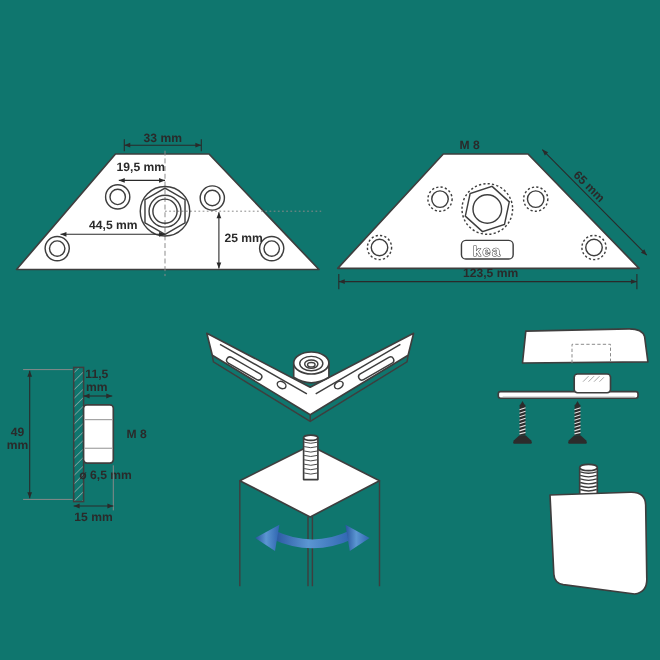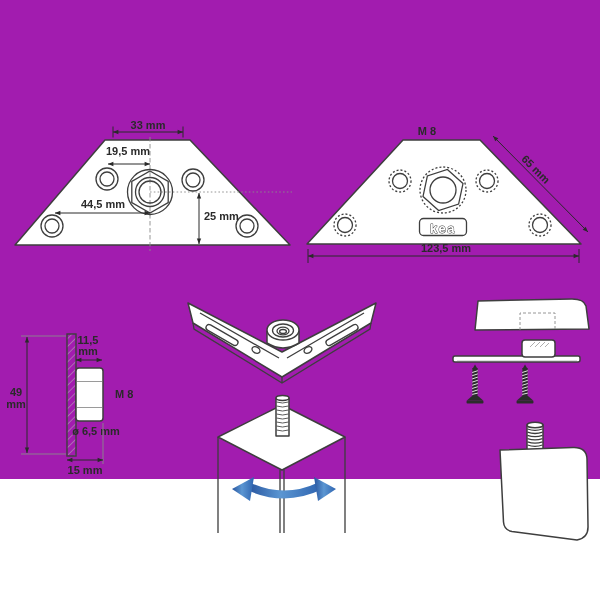--- a/index.html
+++ b/index.html
@@ -1,17 +1,17 @@
 <!DOCTYPE html>
 <html><head>
 <meta charset="utf-8">
 <style>
   html,body{margin:0;padding:0}
   body{width:600px;height:600px;background:#fff;font-family:"Liberation Sans","DejaVu Sans",sans-serif;overflow:hidden}
-  .stage{position:relative;width:600px;height:479px;background:#a21caf}
+  .stage{position:relative;width:600px;height:600px;background:#0f766e}
   svg.v{position:absolute;overflow:visible}
   text{font:bold 11px "Liberation Sans","DejaVu Sans",sans-serif;fill:#2a2a2a}
   .tc{text-anchor:middle}
   .o{fill:#fff;stroke:#3e3e3e;stroke-width:1.5;stroke-linejoin:round}
   .t{fill:none;stroke:#3e3e3e;stroke-width:1.3}
   .dl{stroke:#2a2a2a;stroke-width:1;fill:none}
   .cx{stroke:#8a8a8a;stroke-width:.9;fill:none}
   .dt{stroke-dasharray:1.6,2.2}
   .dsh{stroke-dasharray:4.5,2.5}
   .dd{stroke-dasharray:2,2}

